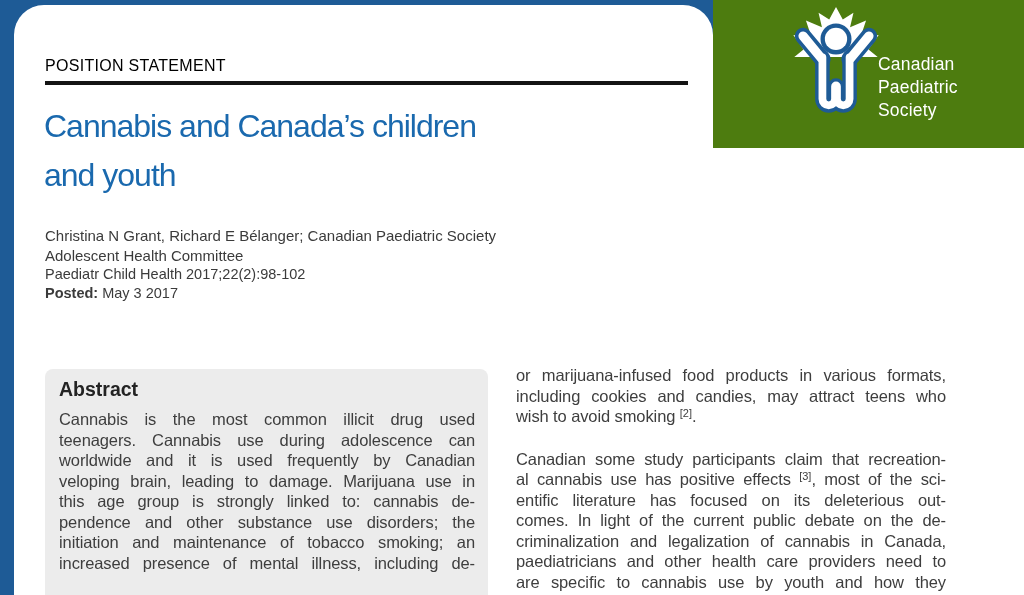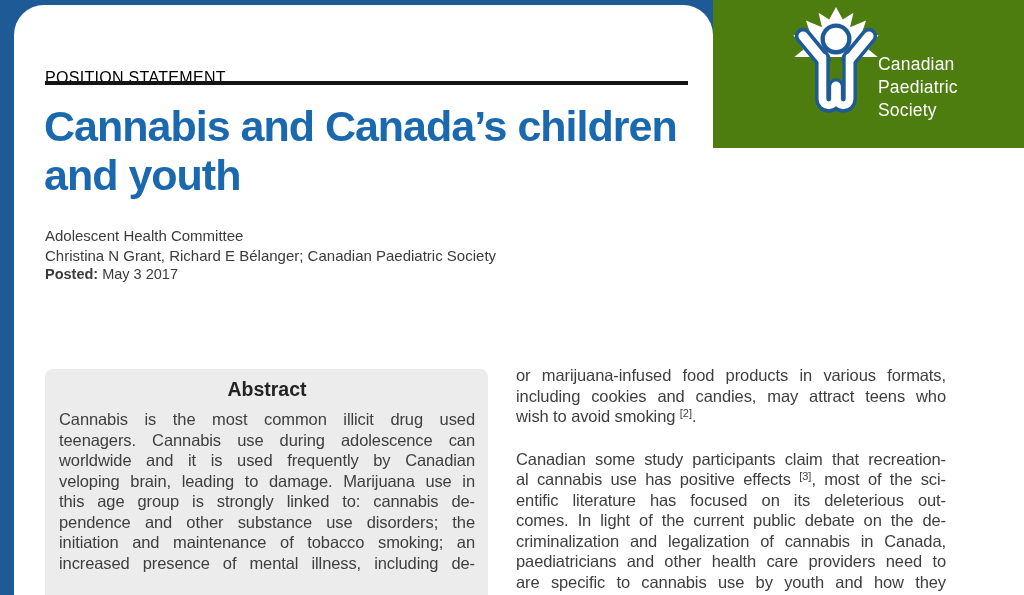--- a/index.html
+++ b/index.html
@@ -23,39 +23,39 @@
   }
 
   
   .logo-box { position: absolute; left: 713px; top: 0; width: 311px; height: 148px; background: #4d7c0f; }
   .logo-icon { position: absolute; left: 76px; top: 5px; width: 94px; height: 128px; }
   .logo-text { position: absolute; left: 165px; top: 53px; color: #ffffff; font-size: 17.5px; line-height: 23px; letter-spacing: 0.2px; }
 
   
   .kicker {
     position: absolute; left: 45px; top: 57px;
-    font-size: 16px; font-weight: 400; letter-spacing: 0.3px; color: #000000; margin-top: 12px;
+    font-size: 16px; font-weight: 400; letter-spacing: 0.3px; color: #000000;
   }
   .rule { position: absolute; left: 45px; top: 81px; width: 643px; height: 4px; background: #141414; }
   .title {
     position: absolute; left: 44px; top: 102px;
-    color: #1a69ae; font-size: 43px; font-weight: 700; line-height: 49px; letter-spacing: -1px;
+    color: #1a69ae; font-size: 32px; font-weight: 400; line-height: 49px; letter-spacing: -1px;
   }
   .meta { position: absolute; left: 45px; top: 226px; color: #3b3b3b; }
   .meta .m-lg { font-size: 15px; line-height: 19.5px; }
   .meta .m-sm { font-size: 14.5px; line-height: 18.5px; }
   .meta .m-bold { font-weight: 700; }
 
   
   .abstract-box {
     position: absolute; left: 45px; top: 369px; width: 443px; height: 300px;
     background: #ececec; border-radius: 8px;
     padding: 9px 13px 0 14px;
   }
-  .abstract-heading { font-size: 19.5px; font-weight: 700; color: #232323; margin-bottom: 8px; text-align: center; }
+  .abstract-heading { font-size: 19.5px; font-weight: 700; color: #232323; margin-bottom: 8px; }
   .col-right { position: absolute; left: 516px; top: 365px; width: 430px; }
   .para + .para { margin-top: 22px; }
   .jline {
     font-size: 16.5px; line-height: 20.5px; height: 20.5px; overflow: hidden;
     text-align: justify; text-align-last: justify; letter-spacing: -0.1px; color: #3e3e3e;
   }
   .jline.jlast { text-align-last: left; }
   sup.ref { font-size: 11px; line-height: 0; vertical-align: 5px; letter-spacing: 0; }
 </style>
 </head>
@@ -89,22 +89,23 @@
   </div>
 
   <div class="kicker">POSITION STATEMENT</div>
   <div class="rule"></div>
   <h1 class="title">
     <div>Cannabis and Canada’s children</div>
     <div>and youth</div>
   </h1>
 
   <div class="meta">
+    <div class="m-lg">Christina N Grant, Richard E Bélanger; Canadian Paediatric Society</div>
     <div class="m-lg">Adolescent Health Committee</div>
-    <div class="m-lg">Christina N Grant, Richard E Bélanger; Canadian Paediatric Society</div>
+    <div class="m-sm">Paediatr Child Health 2017;22(2):98-102</div>
     <div class="m-sm"><span class="m-bold">Posted:</span><span> May 3 2017</span></div>
   </div>
 
   <div class="abstract-box">
     <div class="abstract-heading">Abstract</div>
     <div>
         <div class="jline">Cannabis is the most common illicit drug used</div>
         <div class="jline">teenagers. Cannabis use during adolescence can</div>
         <div class="jline">worldwide and it is used frequently by Canadian</div>
         <div class="jline">veloping brain, leading to damage. Marijuana use in</div>

